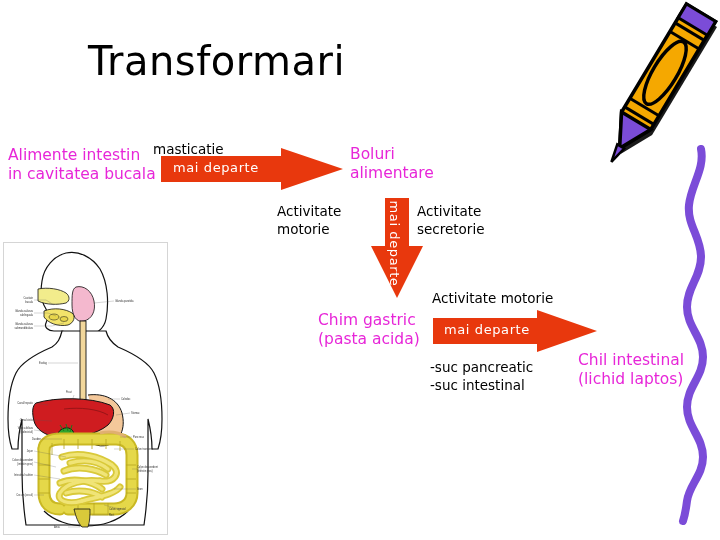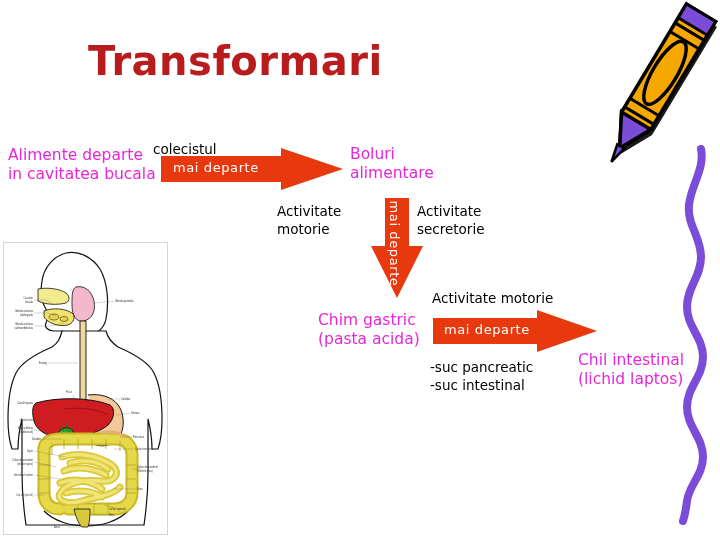--- a/index.html
+++ b/index.html
@@ -9,23 +9,23 @@
     font-family:"Liberation Sans", sans-serif;
     overflow:hidden;
     position:relative;
   }
   #slide{position:absolute;left:0;top:0;width:720px;height:540px;overflow:hidden;}
 
   
   #title{
     position:absolute;left:88px;top:40px;
     font-size:40px;line-height:1.05;
-    color:#b91c1c;
+    color:#000000;
     font-family:"DejaVu Sans", sans-serif;
-    font-weight:700;
+    font-weight:400;
     letter-spacing:0.5px;
     white-space:nowrap;
   }
 
   
   .pink{
     position:absolute;
     color:#E726D8;
     font-size:15.5px;
     line-height:1.25;
@@ -98,40 +98,40 @@
   #squiggle{position:absolute;left:655px;top:145px;width:65px;height:380px;}
 </style>
 </head>
 <body>
 
 <div id="slide">
 
   <div id="title">Transformari</div>
 
   <div class="pink" id="lbl-alimente">
-    <div>Alimente departe</div>
+    <div>Alimente intestin</div>
     <div>in cavitatea bucala</div>
   </div>
 
   <div class="pink" id="lbl-chim">
     <div>Chim gastric</div>
     <div>(pasta acida)</div>
   </div>
 
   <div class="pink" id="lbl-boluri">
     <div>Boluri</div>
     <div>alimentare</div>
   </div>
 
   <div class="pink" id="lbl-chil">
     <div>Chil intestinal</div>
     <div>(lichid laptos)</div>
   </div>
 
-  <div class="blk" id="lbl-masticatie">colecistul</div>
+  <div class="blk" id="lbl-masticatie">masticatie</div>
 
   <div class="blk" id="lbl-impregnare">
   </div>
 
   <div class="blk" id="lbl-act-motorie1">
     <div>Activitate</div>
     <div>motorie</div>
   </div>
 
   <div class="blk" id="lbl-act-secretorie1">

